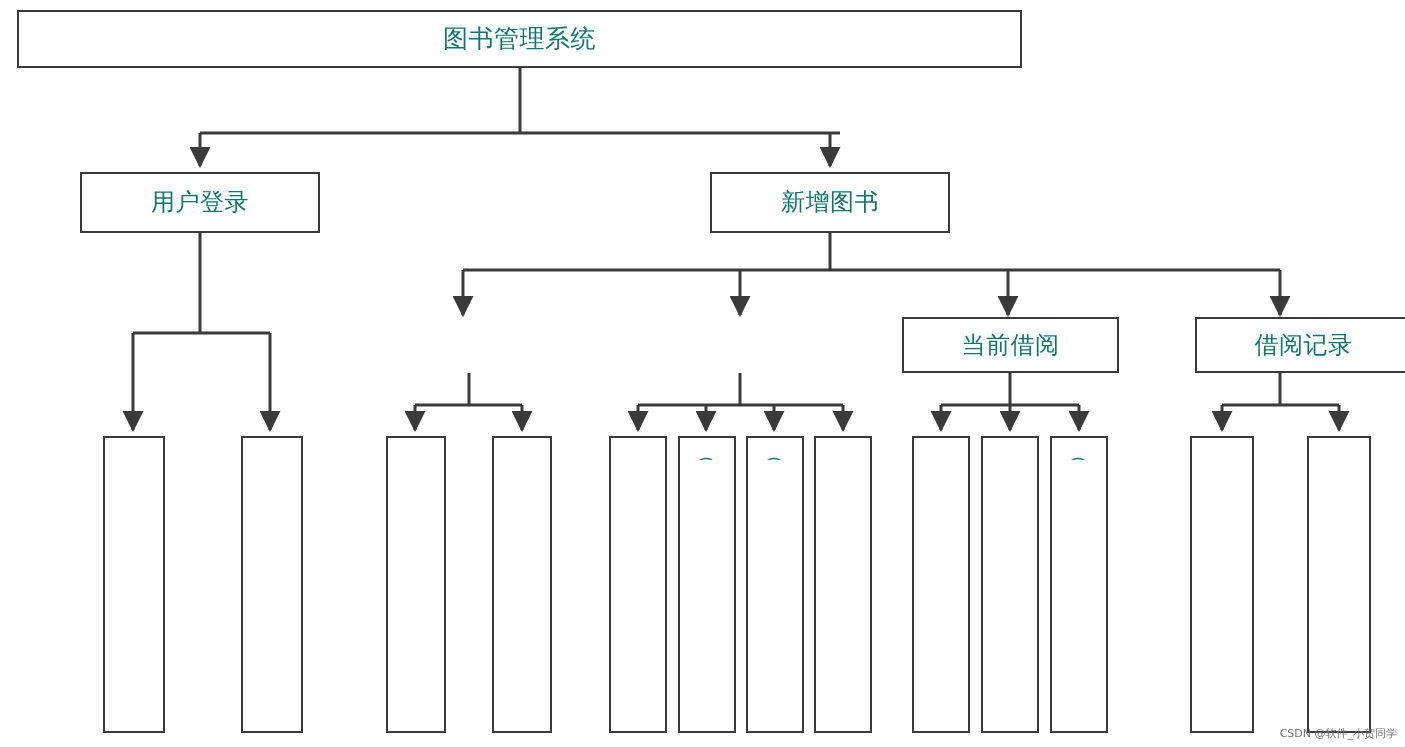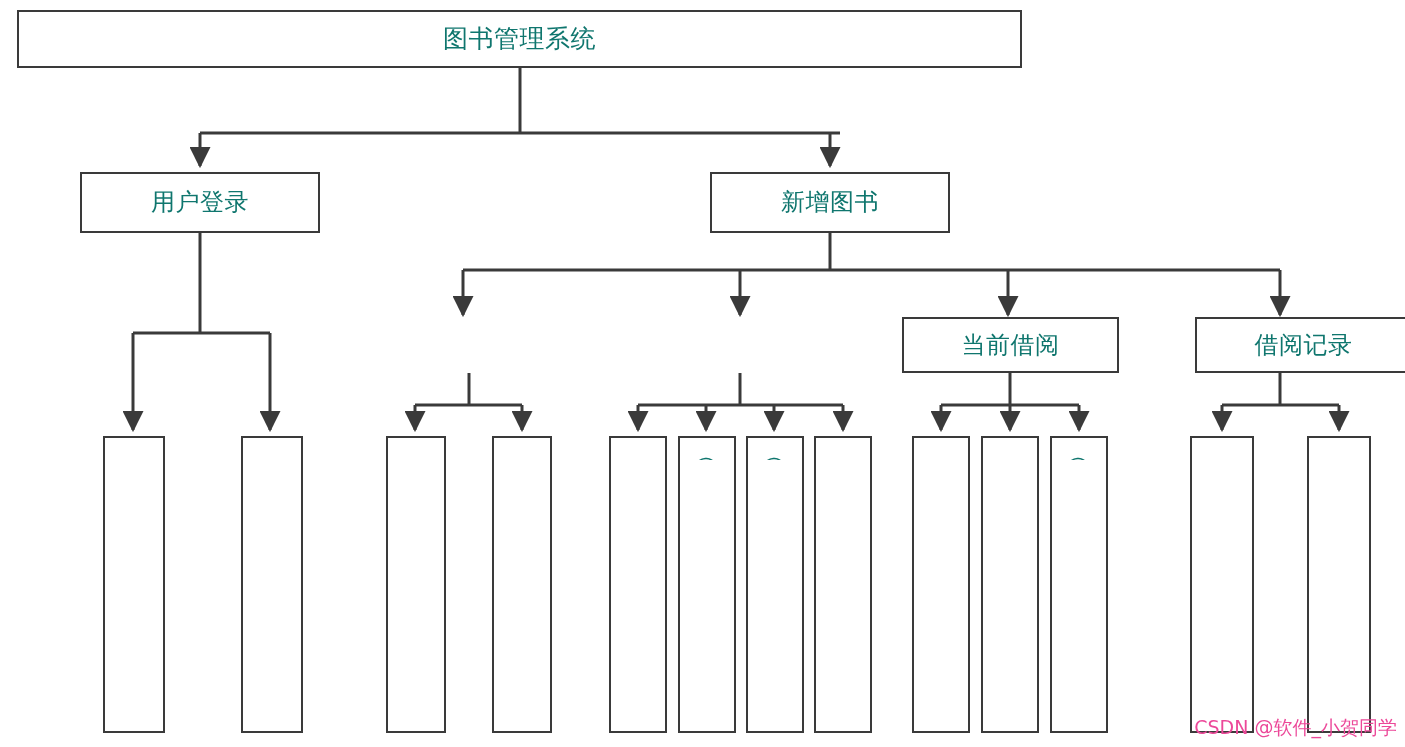--- a/index.html
+++ b/index.html
@@ -67,22 +67,22 @@
     overflow: hidden;
   }
   
   .node.v.long {
     align-items: flex-start;
   }
   .watermark {
     position: absolute;
     right: 8px;
     bottom: 6px;
-    font-size: 19px;
-    color: #ec4899;
+    font-size: 11px;
+    color: #737373;
     z-index: 5;
     white-space: nowrap;
     user-select: none;
   }
 </style>
 </head>
 <body>
 
 <div id="diagram-root">
 

